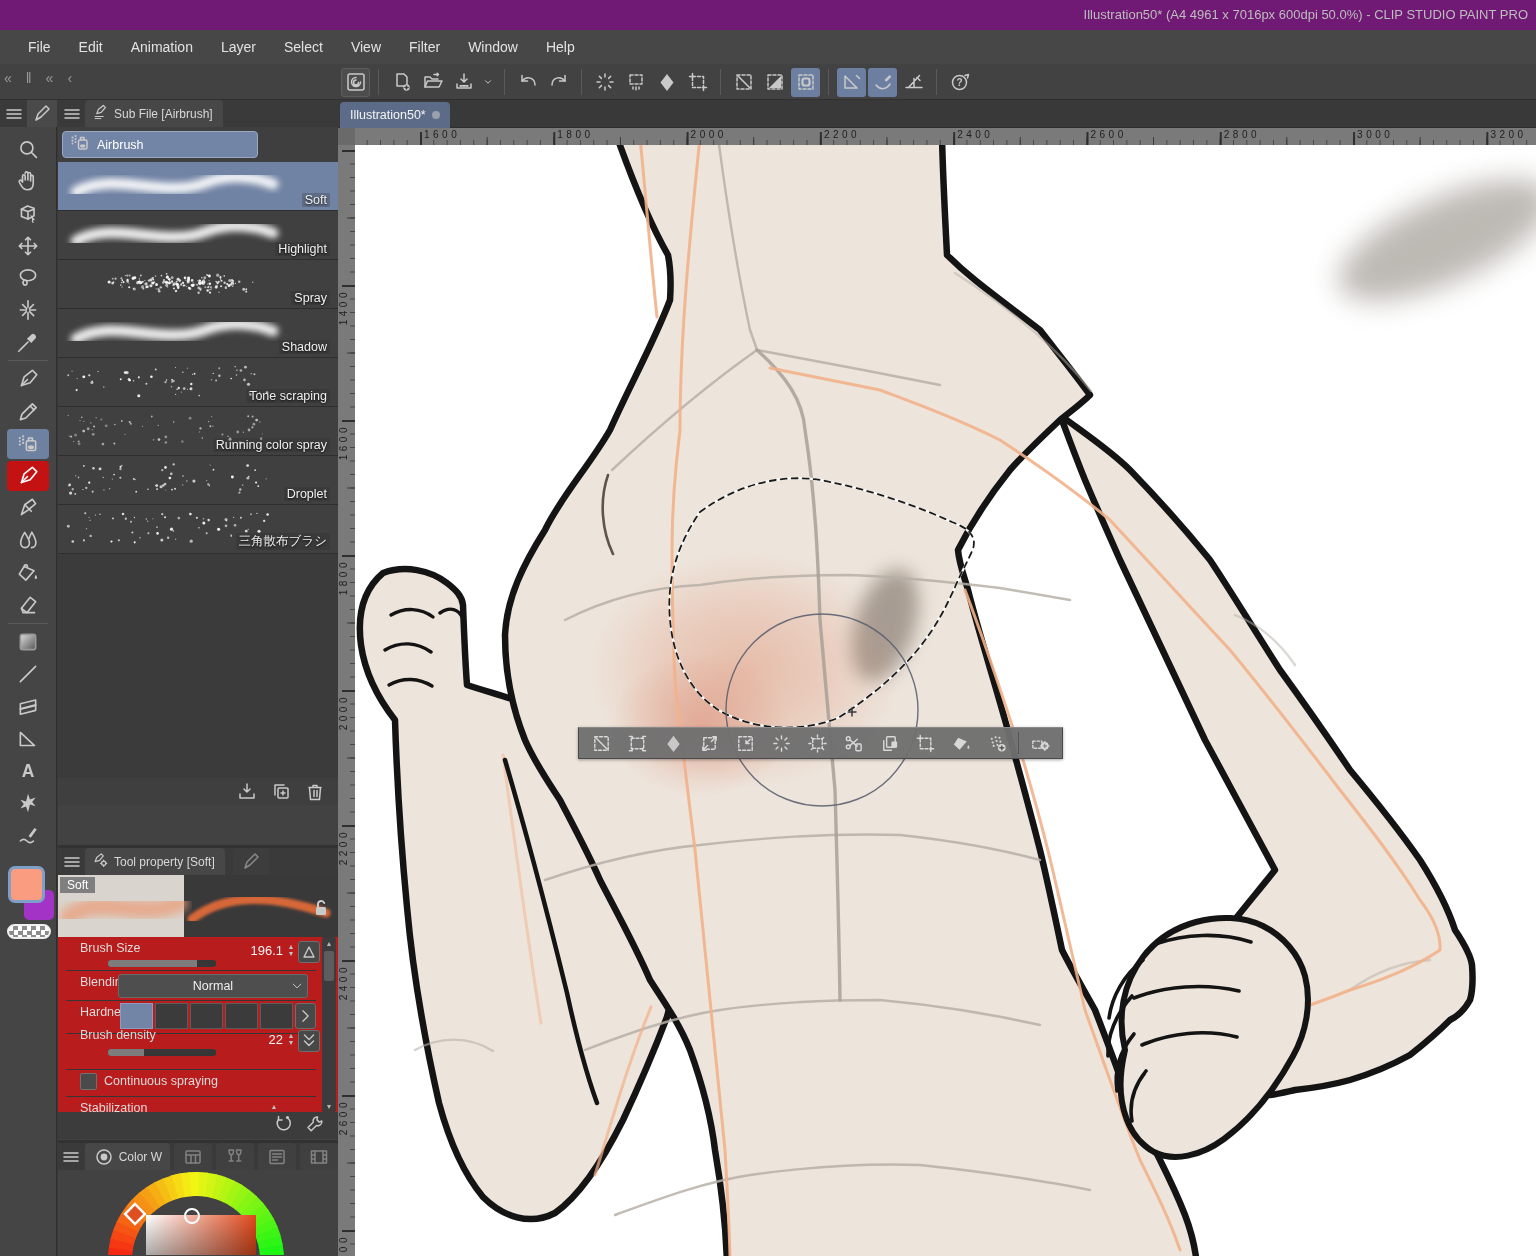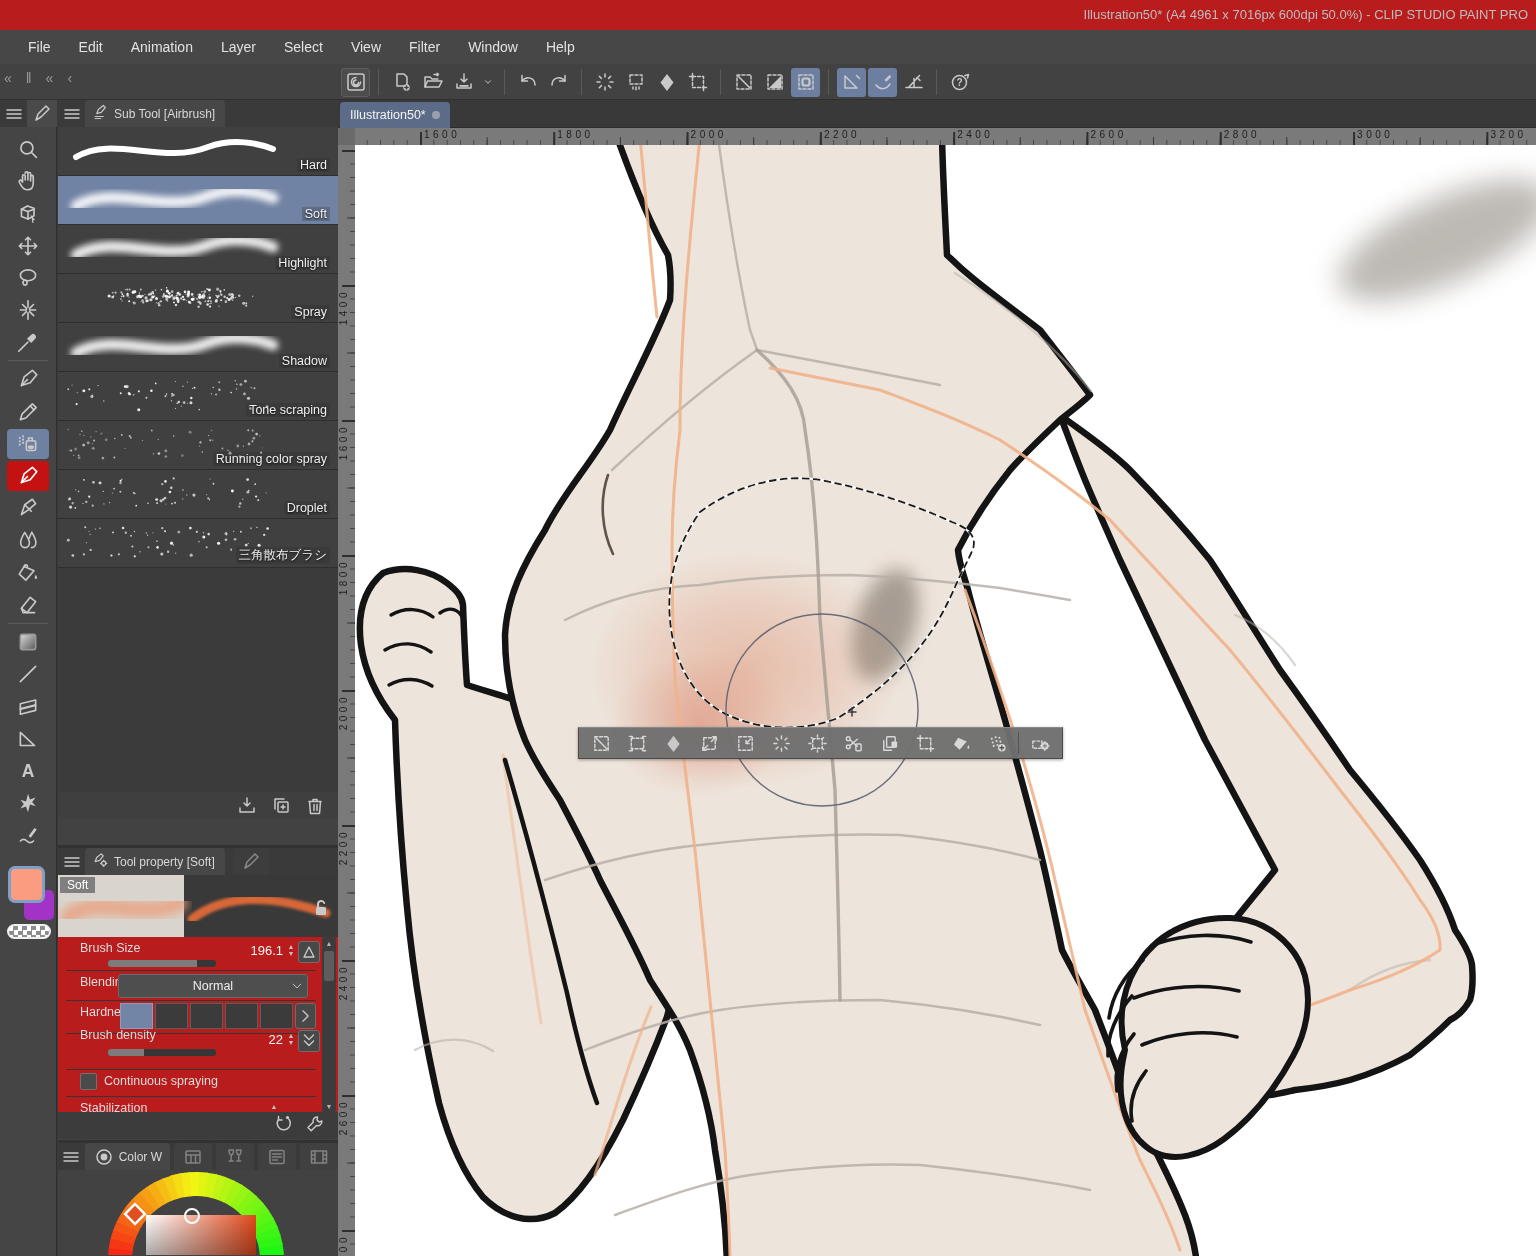--- a/index.html
+++ b/index.html
@@ -1,19 +1,19 @@
 <!DOCTYPE html>
 <html><head>
 <meta charset="utf-8">
 <style>
   html,body{margin:0;padding:0;background:#222;}
   #app{position:relative;width:1536px;height:1256px;background:#3a3a3a;font-family:"Liberation Sans",sans-serif;overflow:hidden;color:#ddd;-webkit-user-select:none;user-select:none;}
   .abs{position:absolute;}
   
-  .titlebar{left:0;top:0;width:1536px;height:30px;background:#b91c1c;color:#bdbdbd;font-size:13px;line-height:30px;text-align:right;padding-right:8px;box-sizing:border-box;white-space:nowrap;overflow:hidden;}
+  .titlebar{left:0;top:0;width:1536px;height:30px;background:#701a75;color:#bdbdbd;font-size:13px;line-height:30px;text-align:right;padding-right:8px;box-sizing:border-box;white-space:nowrap;overflow:hidden;}
   .menubar{left:0;top:30px;width:1536px;height:34px;background:#474747;display:flex;align-items:flex-start;padding-left:14px;box-sizing:border-box;}
   .menu-item{padding:0 14px;font-size:14px;color:#e2e2e2;line-height:34px;cursor:default;}
   .toolbar{left:0;top:64px;width:1536px;height:36px;background:#424242;border-bottom:1px solid #303030;box-sizing:border-box;}
   .collapse-glyphs{left:4px;top:6px;color:#9a9a9a;font-size:14px;letter-spacing:0;}
   .collapse-glyphs span{display:inline-block;margin-right:14px;}
   .tgroups{left:340px;top:3px;display:flex;align-items:center;height:30px;}
   .tbtn{width:29px;height:29px;border-radius:3px;display:flex;align-items:center;justify-content:center;margin:0 1px;background:transparent;border:none;padding:0;cursor:default;}
   .tbtn.active{background:#6d7fa0;}
   .tbtn.boxed{background:#4d4d4d;border:1px solid #5e5e5e;box-sizing:border-box;}
   .tsep{width:1px;height:26px;background:#5a5a5a;margin:0 7px;}
@@ -413,30 +413,35 @@
         <span class="hb">
             <svg viewBox="0 0 22 22" class="ic">
               <path d="M4 7h14M4 11h14M4 15h14"></path>
             </svg>
           </span>
         <div class="ptab">
           <span id="subtool-tab-icon"><svg viewBox="0 0 22 22" class="ic">
                 <path d="M7 13l2-5 6-5 2.5 2.5-5 6L7 13z"></path>
                 <path d="M5 16.5h10M5 19h7" stroke-width="1.2"></path>
               </svg></span>
-          <span>Sub Tool [Airbrush]</span>
+          <span>Sub File [Airbrush]</span>
+        </div>
+      </div>
+      <div class="grouprow">
+        <div class="grouppill">
+          <span id="airbrush-pill-icon"><svg viewBox="0 0 22 22" class="ic">
+                <path d="M3.5 5.5h.01M6.5 4h.01M6.5 7h.01M3.5 8.5h.01M6.5 10h.01M3.5 11.5h.01" stroke-width="2"></path>
+                <rect x="9.5" y="8" width="8.5" height="9" rx="1.5"></rect>
+                <path d="M11.5 8V5.5h3.5V8"></path>
+                <ellipse cx="13.7" cy="14" rx="2.8" ry="1.8" fill="#c9c9c9" stroke="none"></ellipse>
+              </svg></span>
+          <span>Airbrush</span>
         </div>
       </div>
       <div class="brushlist" id="brushlist">
-          <div class="brow">
-            <svg width="280" height="48">
-              <path d="M18,30 C55,8 105,38 150,20 C175,11 200,16 215,22" stroke="#fff" fill="none" stroke-linecap="round" stroke-width="6"></path>
-            </svg>
-            <span class="bname">Hard</span>
-          </div>
           <div class="brow sel">
             <svg width="280" height="48">
               <defs>
                 <filter id="bf1">
                   <feGaussianBlur stdDeviation="3.2"></feGaussianBlur>
                 </filter>
               </defs>
               <path d="M18,30 C55,8 105,38 150,20 C175,11 200,16 215,22" stroke="#fff" fill="none" stroke-linecap="round" stroke-width="11" filter="url(#bf1)" opacity="0.9"></path>
             </svg>
             <span class="bname">Soft</span>

